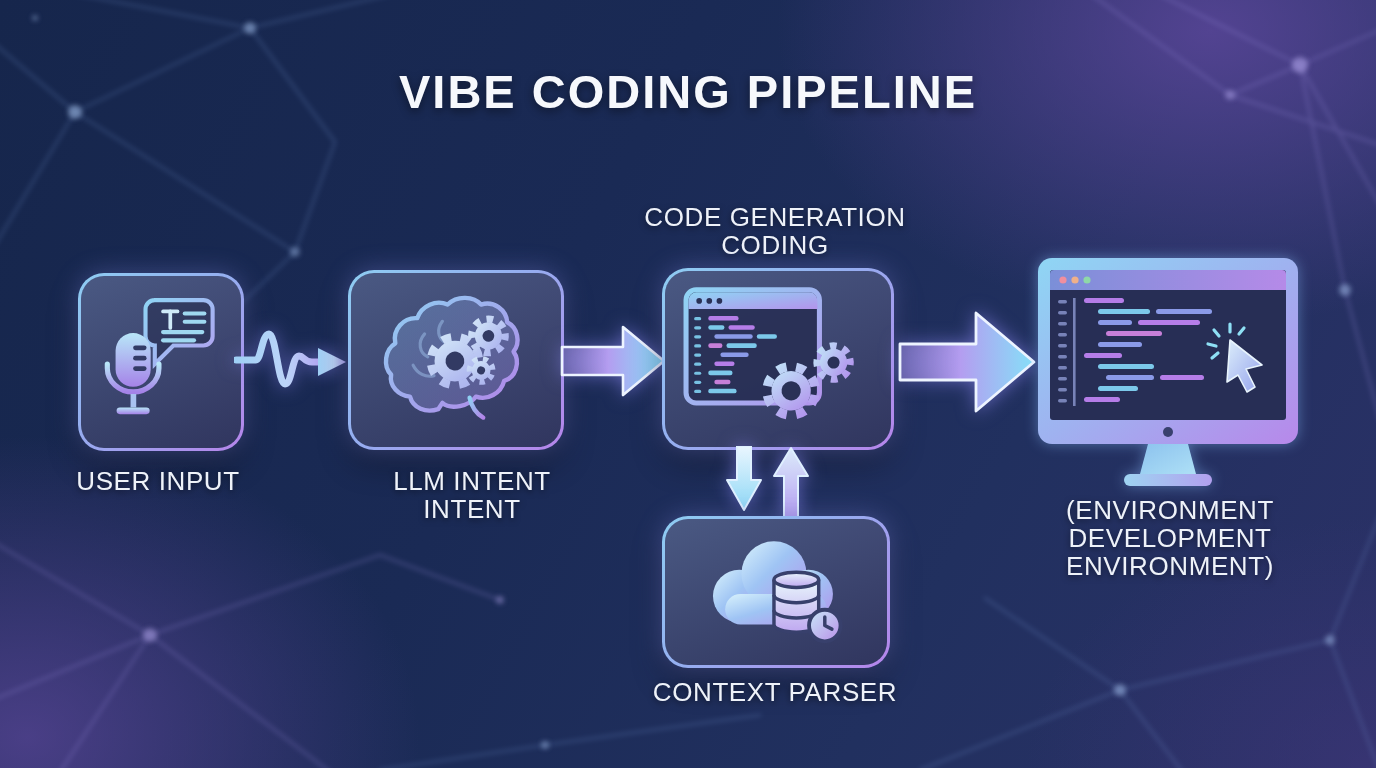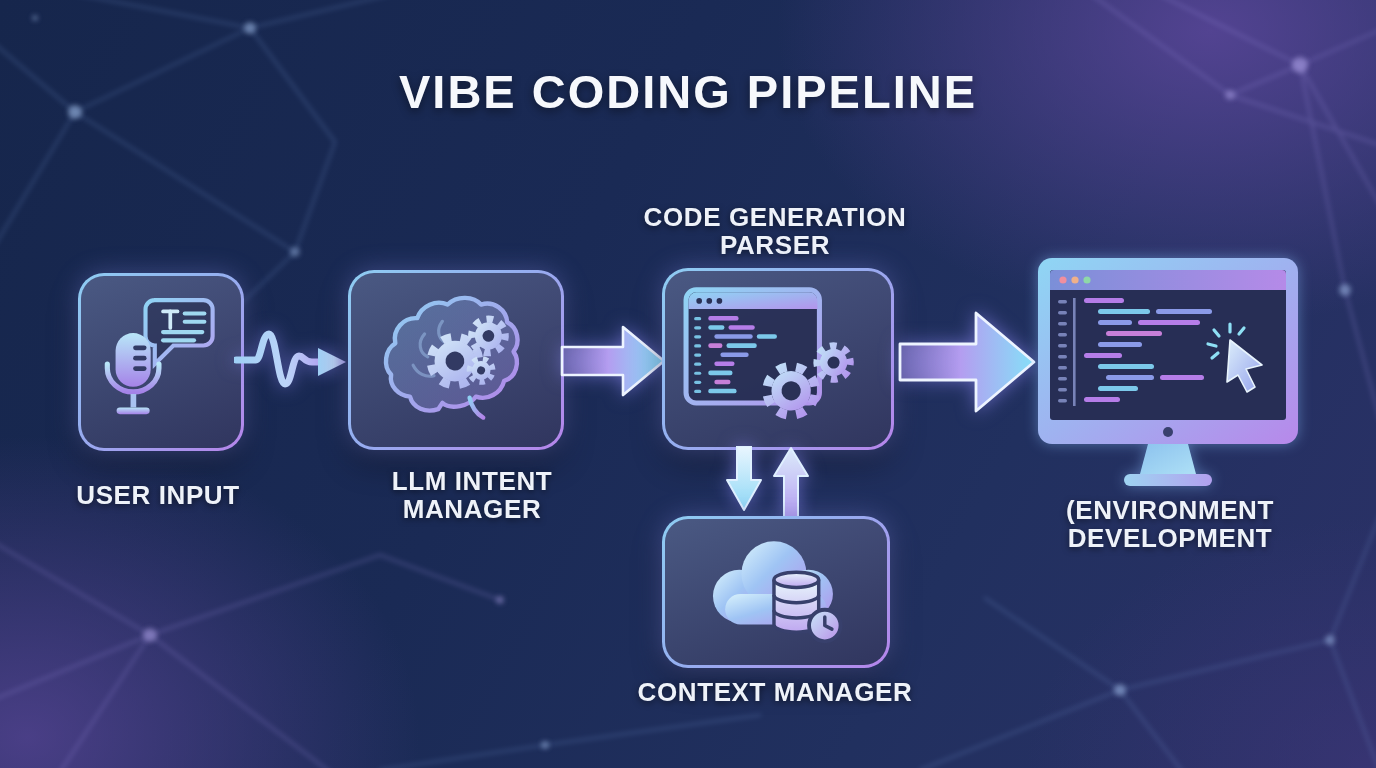--- a/index.html
+++ b/index.html
@@ -22,21 +22,21 @@
     border-radius:26px;padding:3px;
     background:linear-gradient(135deg,#8ecdf2 0%,#95aef0 45%,#b684ea 100%);
     box-shadow:0 0 24px rgba(132,140,235,.38),0 14px 30px rgba(0,0,0,.38);
   }
   .node-inner{
     width:100%;height:100%;border-radius:23px;
     background:linear-gradient(160deg,rgba(70,82,124,.94),rgba(44,51,90,.97));
     display:flex;align-items:center;justify-content:center;
   }
   .node-label{
-    color:#eef2f9;font-size:26px;font-weight:700;letter-spacing:.6px;
+    color:#eef2f9;font-size:26px;font-weight:400;letter-spacing:.6px;
     line-height:28px;text-align:center;
     text-shadow:0 2px 6px rgba(0,0,0,.5);
   }
   .glow{filter:drop-shadow(0 0 9px rgba(150,142,255,.55));}
   .softglow{filter:drop-shadow(0 0 7px rgba(140,190,255,.45));}
 </style>
 </head>
 <body>
 
 <div id="canvas">
@@ -127,21 +127,21 @@
         <rect x="12" y="34" width="34" height="52" rx="17" fill="url(#micG)"></rect>
         <rect x="29" y="46" width="13" height="4.6" rx="2.3" fill="#333b66"></rect>
         <rect x="29" y="56" width="13" height="4.6" rx="2.3" fill="#333b66"></rect>
         <rect x="29" y="66" width="13" height="4.6" rx="2.3" fill="#333b66"></rect>
         <path d="M4,64 v4 a25,23 0 0 0 50,0 v-4" fill="none" stroke="url(#micG)" stroke-width="5" stroke-linecap="round"></path>
         <rect x="26.5" y="93" width="5.5" height="13" fill="#a9c2f0"></rect>
         <rect x="13" y="106" width="32" height="6.5" rx="3.2" fill="url(#micG)"></rect>
       </svg>
     </div>
   </div>
-  <div class="abs node-label" style="left:38px;top:467px;width:240px;margin-top:14px;">
+  <div class="abs node-label" style="left:38px;top:467px;width:240px;">
     <div>USER INPUT</div>
   </div>
 
   <svg class="abs glow" style="left:234px;top:322px" width="118" height="78" viewBox="0 0 118 78">
     <defs>
         <linearGradient id="wavG" x1="0" y1="0" x2="1" y2="0">
           <stop offset="0" stop-color="#9fd0f5"></stop>
           <stop offset=".6" stop-color="#bcd4f8"></stop>
           <stop offset="1" stop-color="#b2a6f2"></stop>
         </linearGradient>
@@ -190,37 +190,37 @@
         <g transform="rotate(20 99 75)">
           <circle cx="99" cy="75" r="11" fill="none" stroke="url(#geG)" stroke-width="5.5" stroke-dasharray="4.93 4.94"></circle>
           <circle cx="99" cy="75" r="9" fill="url(#geG)"></circle>
           <circle cx="99" cy="75" r="3.8" fill="#323a63"></circle>
         </g>
       </svg>
     </div>
   </div>
   <div class="abs node-label" style="left:372px;top:467px;width:200px;">
     <div>LLM INTENT</div>
-    <div>MANAGER</div>
+    <div>INTENT</div>
   </div>
 
   <svg class="abs glow" style="left:560px;top:320px" width="108" height="82" viewBox="0 0 108 82">
     <defs>
         <linearGradient id="ar1" x1="0" y1="0" x2="1" y2="0">
           <stop offset="0" stop-color="#8d7fd0" stop-opacity=".55"></stop>
           <stop offset=".45" stop-color="#b49df0"></stop>
           <stop offset="1" stop-color="#86e0f8"></stop>
         </linearGradient>
       </defs>
     <polygon points="2,27 63,27 63,7 104,41 63,75 63,55 2,55" fill="url(#ar1)" stroke="#edf4ff" stroke-width="2.6" stroke-linejoin="round"></polygon>
   </svg>
 
   <div class="abs node-label" style="left:625px;top:203px;width:300px;">
     <div>CODE GENERATION</div>
-    <div>PARSER</div>
+    <div>CODING</div>
   </div>
   <div class="abs node-box" style="left:662px;top:268px;width:226px;height:176px;">
     <div class="node-inner">
       <svg width="192" height="148" viewBox="0 0 190 145">
         <defs>
           <linearGradient id="winG" x1="0" y1="0" x2="1" y2="1">
               <stop offset="0" stop-color="#8fd4f4"></stop>
               <stop offset="1" stop-color="#b394ec"></stop>
             </linearGradient>
           <linearGradient id="geG2" x1="0" y1="0" x2="1" y2="1">
@@ -315,21 +315,21 @@
         <path d="M78,48 V92 A22,7.5 0 0 0 122,92 V48" fill="url(#dbG)" stroke="#38406c" stroke-width="3.4"></path>
         <ellipse cx="100" cy="48" rx="22" ry="7.5" fill="url(#dbG)" stroke="#38406c" stroke-width="3.4"></ellipse>
         <path d="M78,63 A22,7.5 0 0 0 122,63" fill="none" stroke="#38406c" stroke-width="3.4"></path>
         <path d="M78,78 A22,7.5 0 0 0 122,78" fill="none" stroke="#38406c" stroke-width="3.4"></path>
         <circle cx="128" cy="93" r="15.5" fill="url(#ckG)" stroke="#38406c" stroke-width="3.8"></circle>
         <path d="M128,93 V84.5 M128,93 L135,96.5" fill="none" stroke="#38406c" stroke-width="3.4" stroke-linecap="round"></path>
       </svg>
     </div>
   </div>
   <div class="abs node-label" style="left:625px;top:678px;width:300px;">
-    <div>CONTEXT MANAGER</div>
+    <div>CONTEXT PARSER</div>
   </div>
 
   <svg class="abs glow" style="left:898px;top:304px" width="142" height="116" viewBox="0 0 142 116">
     <defs>
         <linearGradient id="ar2" x1="0" y1="0" x2="1" y2="0">
           <stop offset="0" stop-color="#8d7fd0" stop-opacity=".55"></stop>
           <stop offset=".45" stop-color="#b49df0"></stop>
           <stop offset="1" stop-color="#86e0f8"></stop>
         </linearGradient>
       </defs>
@@ -405,15 +405,16 @@
       </g>
       <path d="M26,8 L58,33 L42,37 L51,55 L43,60 L34,43 L23,50 Z" fill="url(#cuG)" stroke="#e8f4fd" stroke-width="1.6" stroke-linejoin="round"></path>
     </g>
     <circle cx="132" cy="176" r="5" fill="#39406e"></circle>
     <polygon points="112,188 152,188 160,218 104,218" fill="url(#stG)"></polygon>
     <rect x="88" y="218" width="88" height="12" rx="6" fill="url(#baG)"></rect>
   </svg>
   <div class="abs node-label" style="left:1040px;top:496px;width:260px;">
     <div>(ENVIRONMENT</div>
     <div>DEVELOPMENT</div>
+    <div>ENVIRONMENT)</div>
   </div>
 
 </div>
 
 </body></html>

